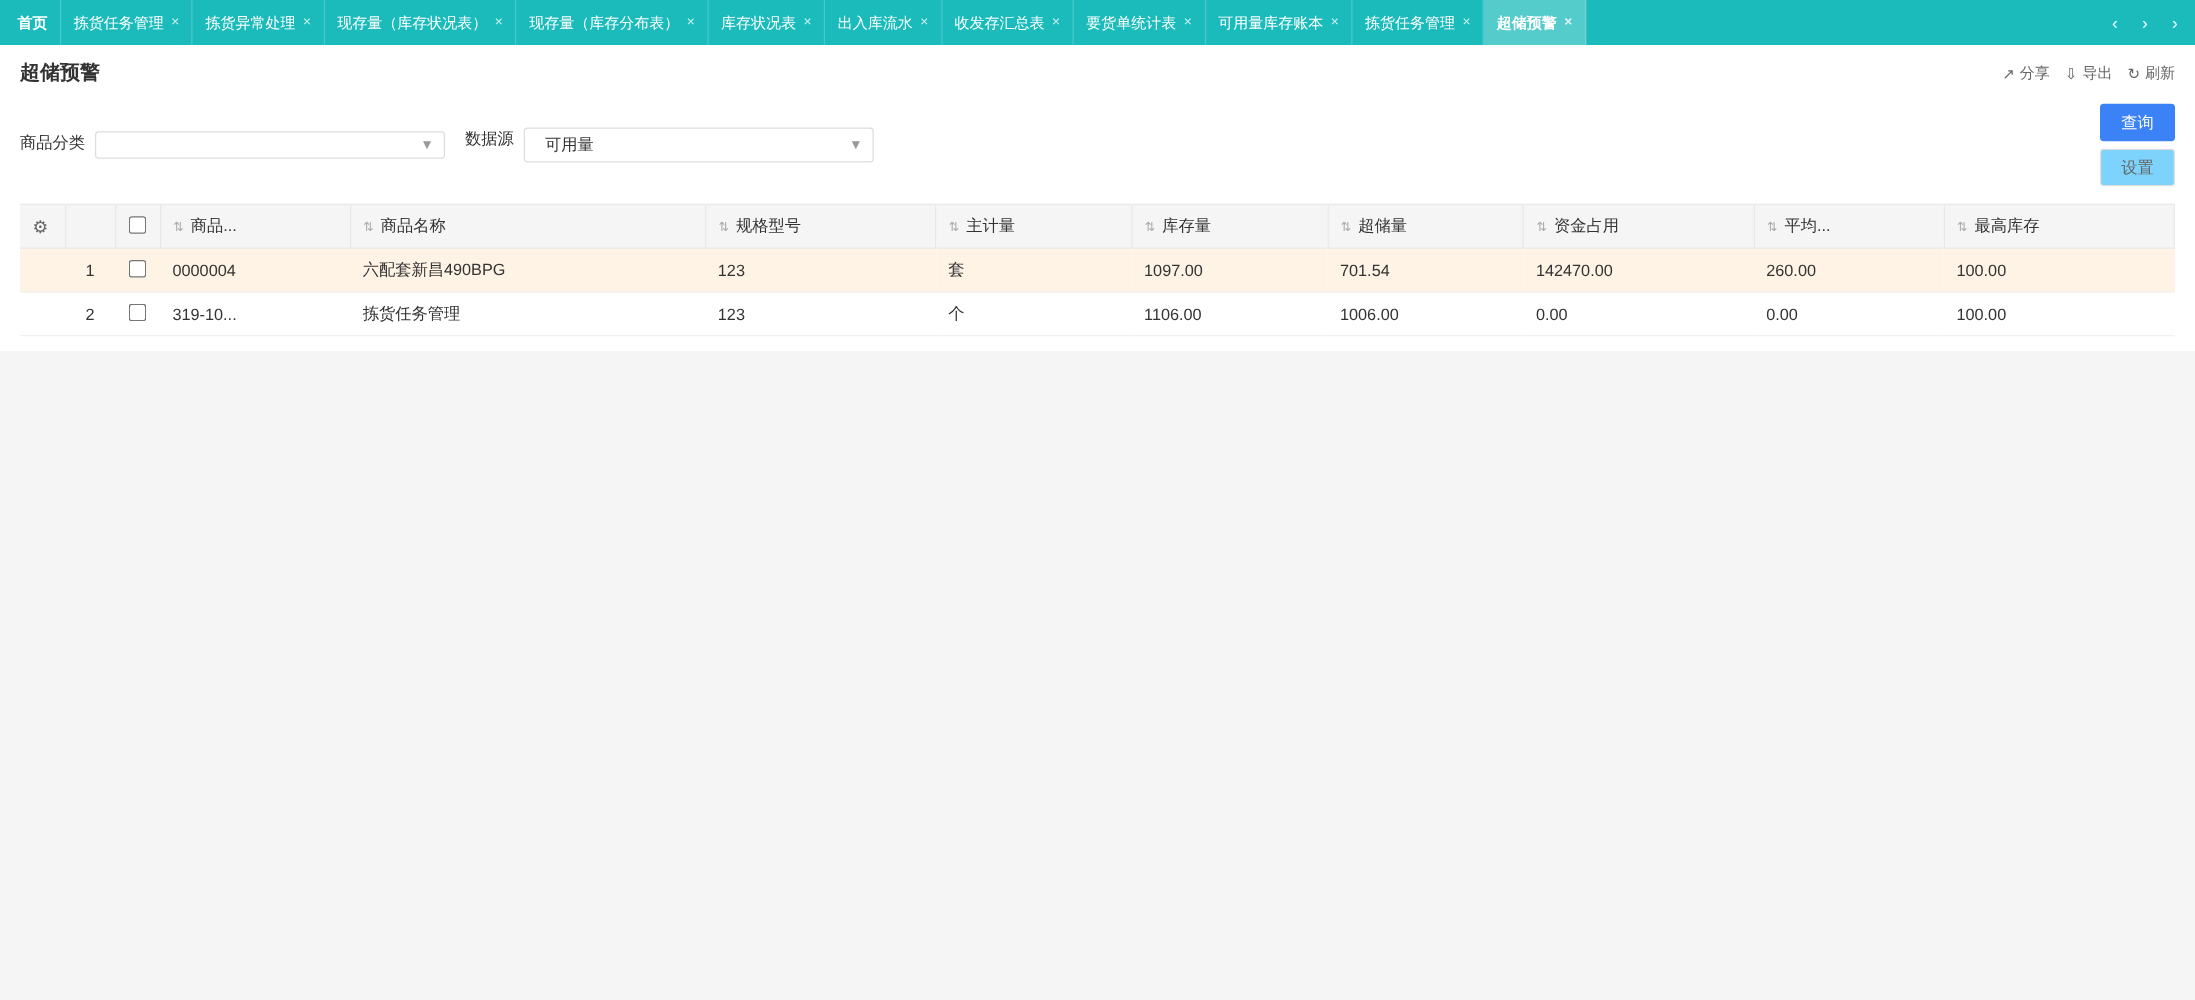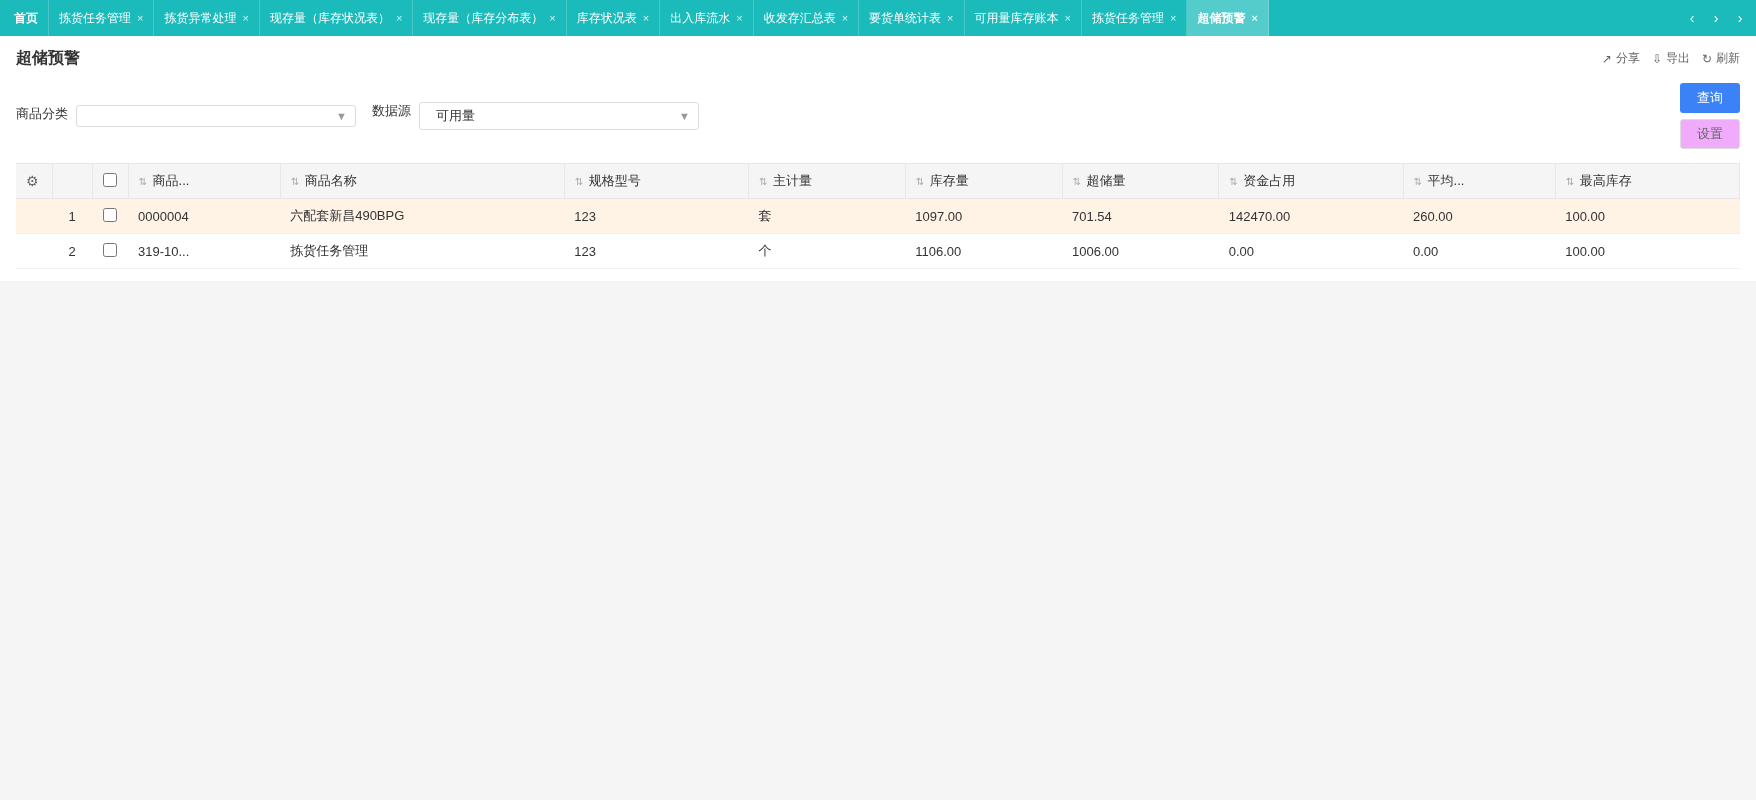--- a/index.html
+++ b/index.html
@@ -134,21 +134,21 @@
       background: #3b82f6;
       color: #fff;
       border: none;
       border-radius: 3px;
       padding: 6px 16px;
       cursor: pointer;
       font-size: 13px;
     }
 
     .btn-settings {
-      background: #f0abfc;
+      background: #7dd3fc;
       color: #666;
       border: 1px solid #ddd;
       border-radius: 3px;
       padding: 5px 16px;
       cursor: pointer;
       font-size: 13px;
     }
 
     
     .data-table {

